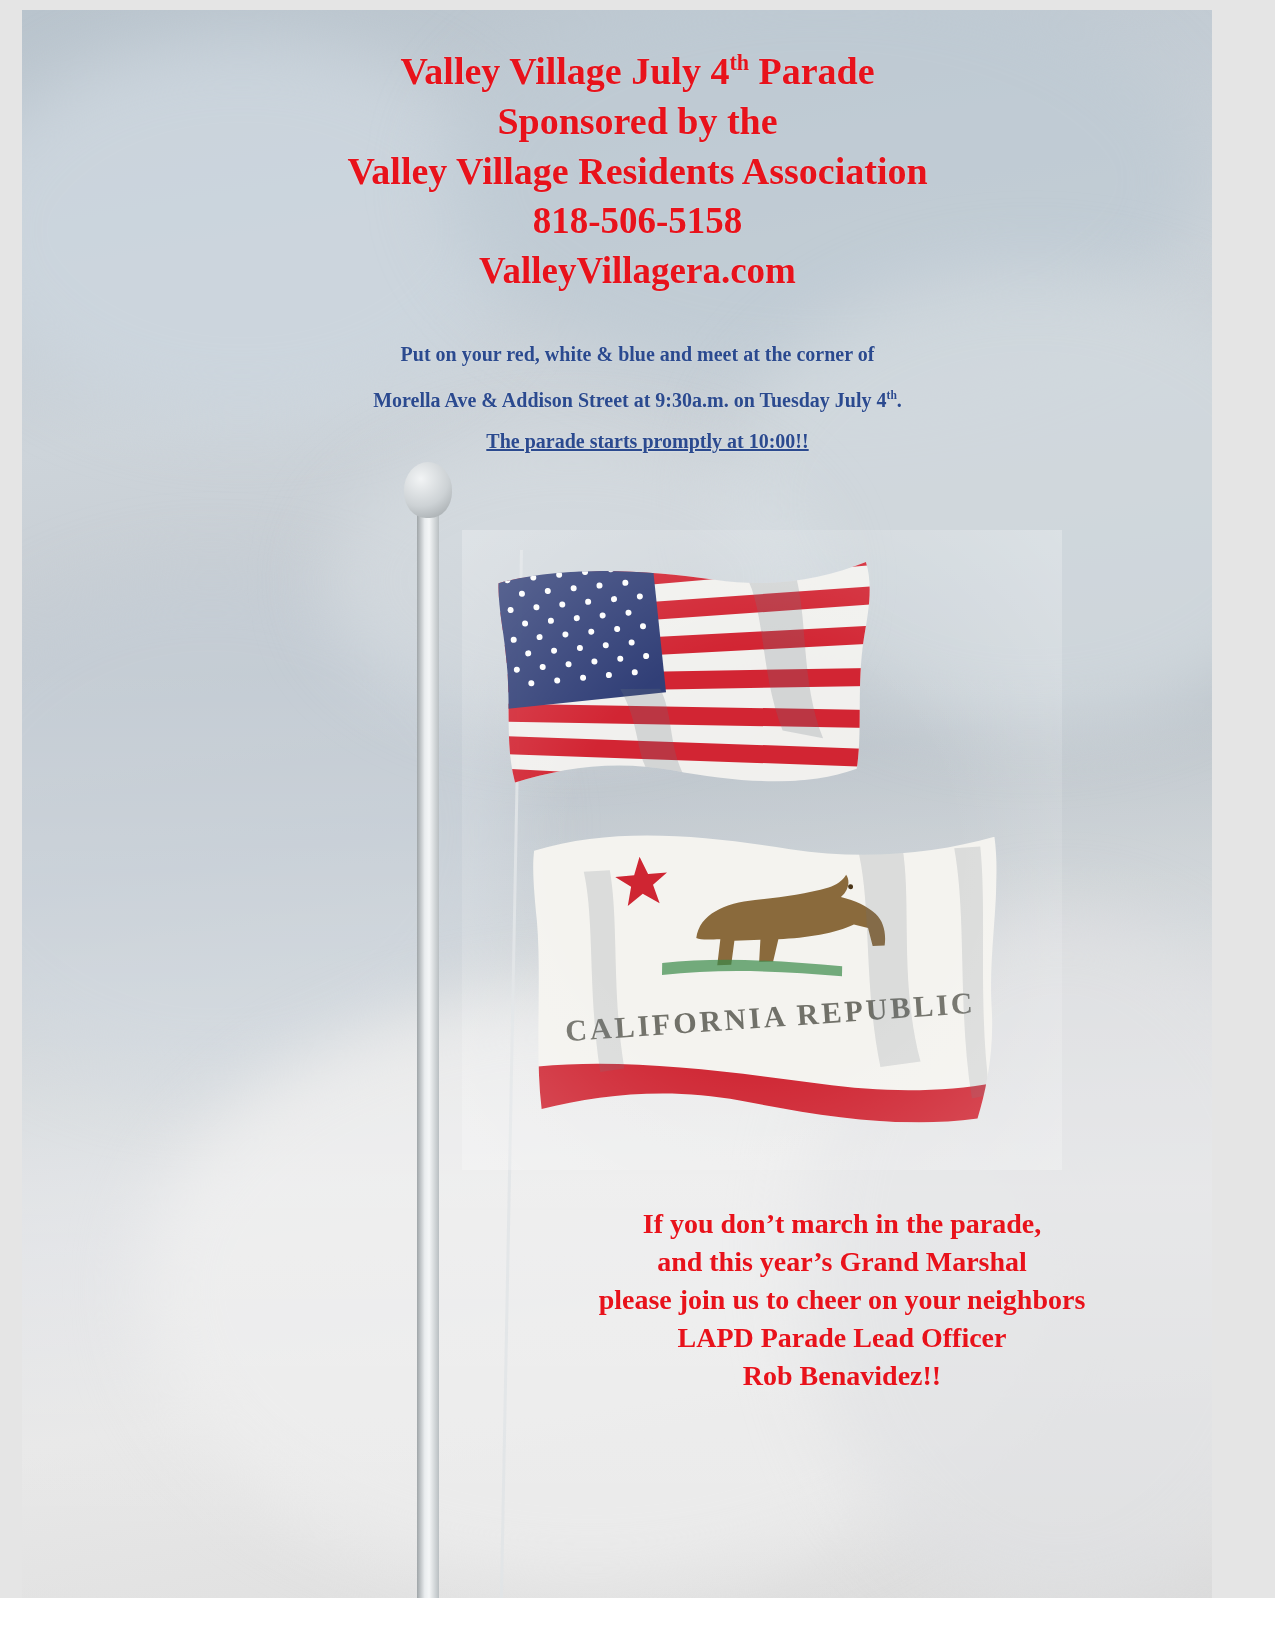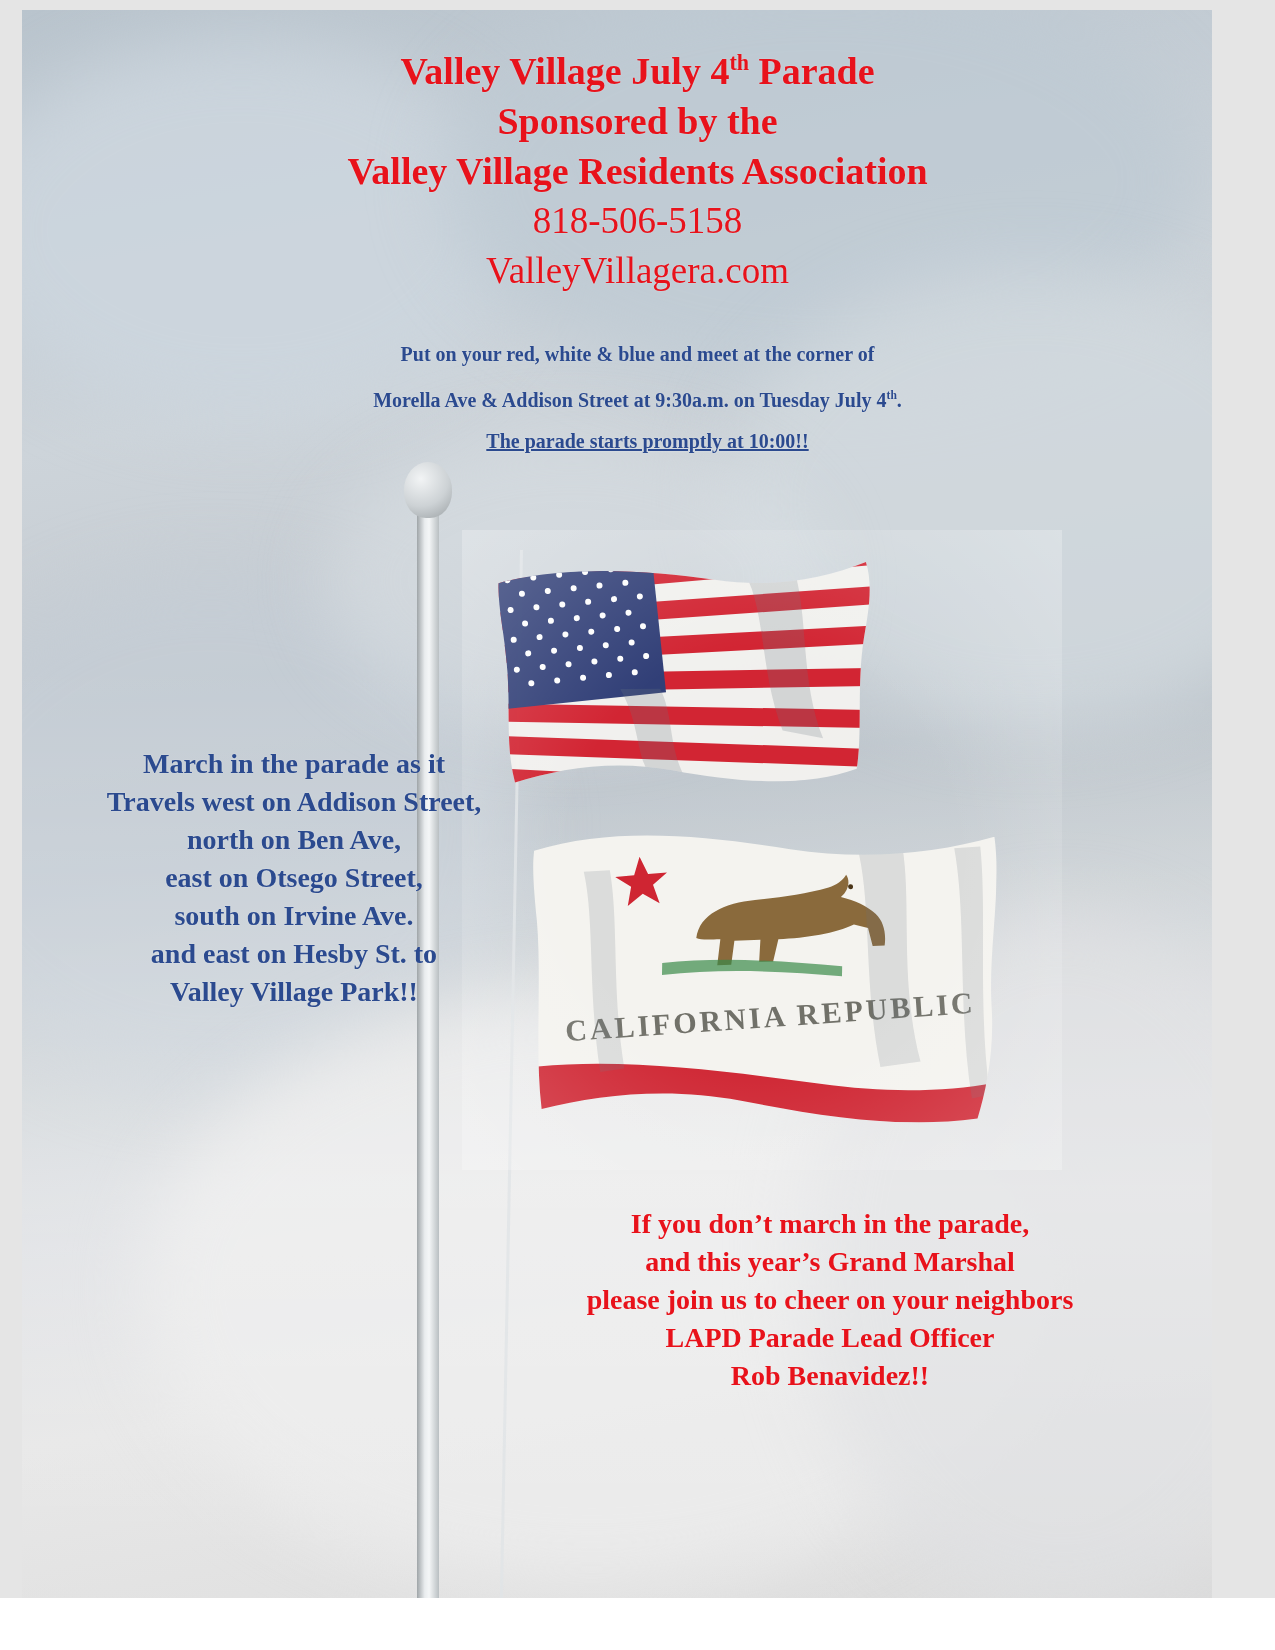--- a/index.html
+++ b/index.html
@@ -126,21 +126,21 @@
   }
   .header {
     left: 0; top: 38px;
     width: 1275px;
     text-align: center;
     font-size: 38px;
     line-height: 50px;
   }
   .header .l-phone,
   .header .l-web {
-    font-weight: normal;
+    font-weight: bold;
     font-size: 37px;
   }
   .meet {
     left: 0; top: 334px;
     width: 1275px;
     text-align: center;
     font-size: 20px;
     line-height: 41px;
   }
   .meet .u { text-decoration: underline; margin-left: 20px; }
@@ -152,21 +152,21 @@
     line-height: 39px;
   }
   .march {
     left: 24px; top: 745px;
     width: 540px;
     text-align: center;
     font-size: 28px;
     line-height: 38px;
   }
   .cheer {
-    left: 420px; top: 1205px;
+    left: 432px; top: 1205px;
     width: 820px;
     text-align: center;
     font-size: 28px;
     line-height: 38px;
   }
   sup { font-size: 0.58em; vertical-align: super; }
 </style>
 </head>
 <body>
 
@@ -316,29 +316,20 @@
     <div>Put on your red, white &amp; blue and meet at the corner of</div>
     <div>
       <span>Morella Ave &amp; Addison Street at 9:30a.m. on Tuesday  July 4</span><sup>th</sup><span>.</span>
     </div>
     <div class="u">The parade starts promptly at 10:00!!</div>
   </div>
 
   <div class="txt refresh red">
   </div>
 
-  <div class="txt march blue">
-    <div>March in the parade as it</div>
-    <div>Travels west on Addison Street,</div>
-    <div>north on Ben Ave,</div>
-    <div>east on Otsego Street,</div>
-    <div>south on Irvine Ave.</div>
-    <div>and east on Hesby St. to</div>
-    <div>Valley Village Park!!</div>
-  </div>
 
   <div class="txt cheer red">
     <div>If you don’t march in the parade,</div>
     <div>and this year’s Grand Marshal</div>
     <div>please join us to cheer on your neighbors</div>
     <div>LAPD Parade Lead Officer</div>
     <div>Rob Benavidez!!</div>
   </div>
 
 </div>

